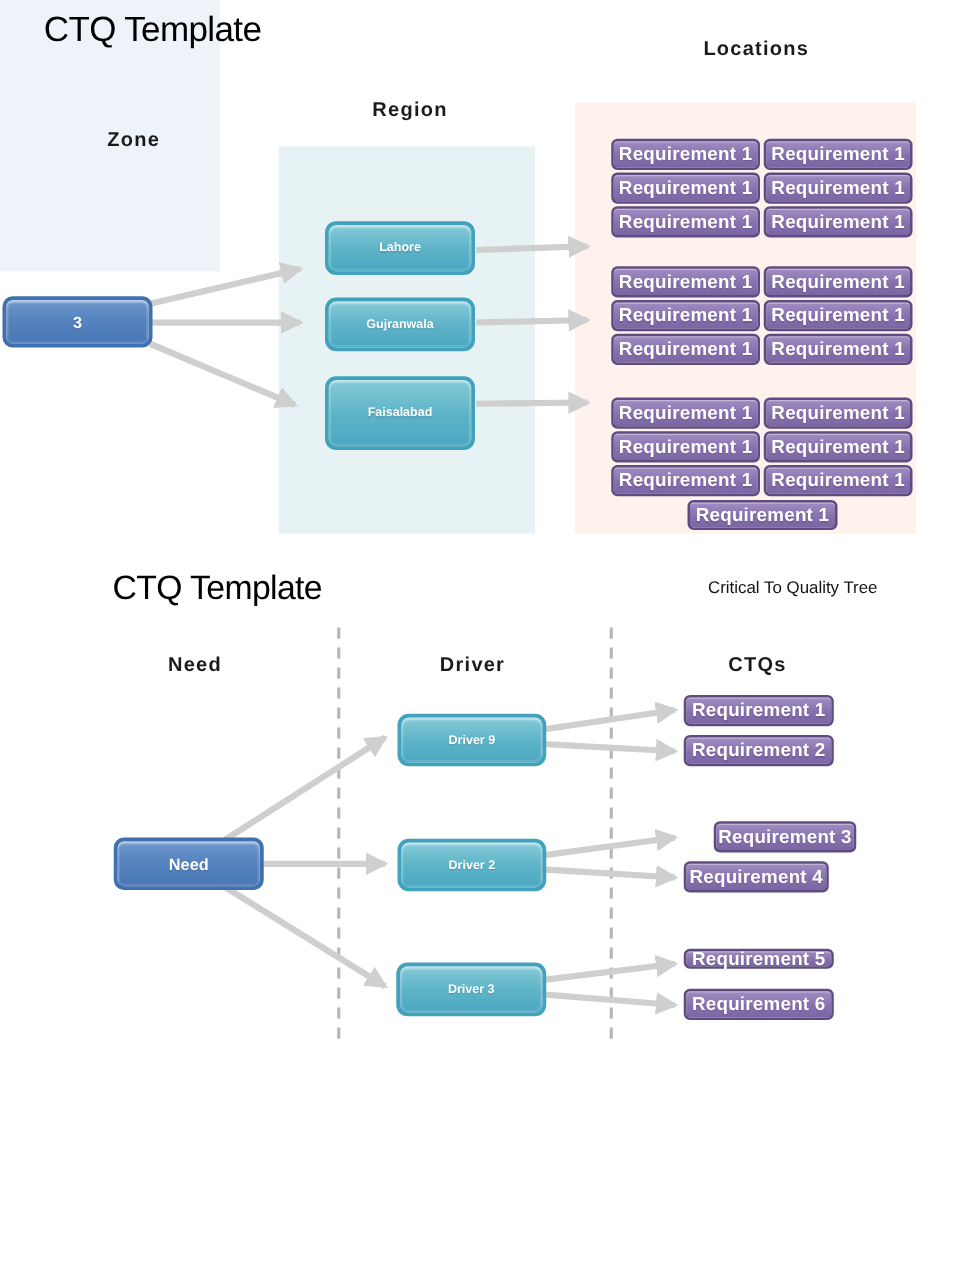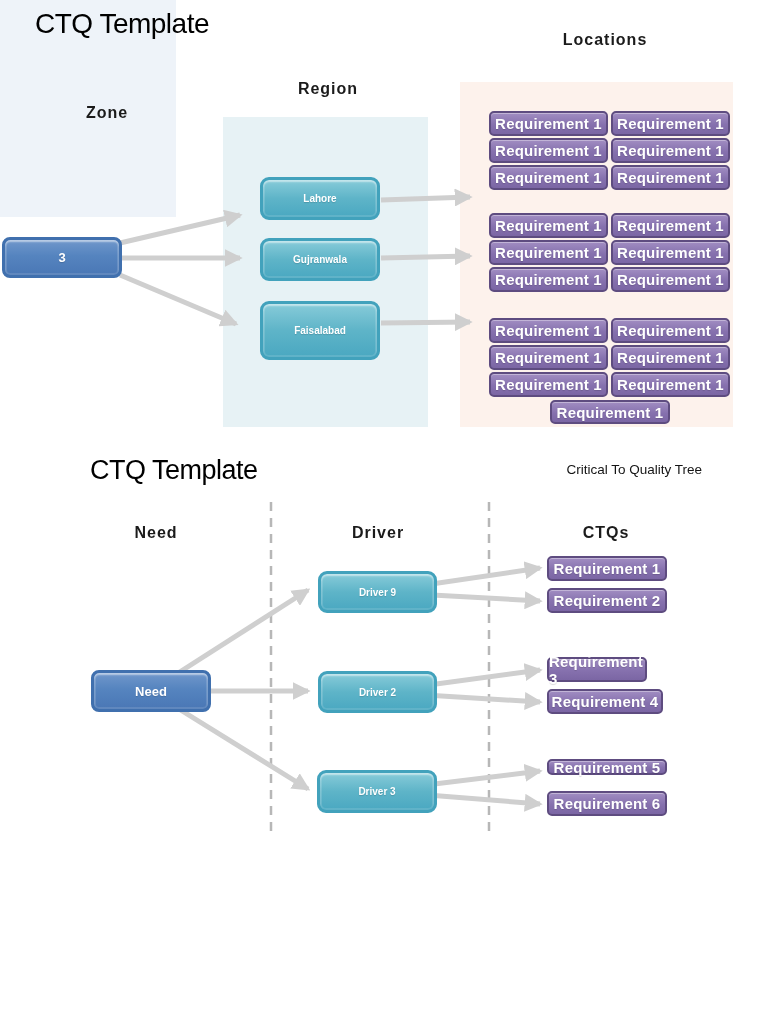--- a/index.html
+++ b/index.html
@@ -114,18 +114,18 @@
   <div class="col-header" style="left:551px; top:524px;">CTQs</div>
 
   <div class="node node-blue" style="left:91px; top:670px; width:120px; height:42px;">Need</div>
 
   <div class="node node-teal" style="left:318px; top:571px; width:119px; height:42px;">Driver 9</div>
   <div class="node node-teal" style="left:318px; top:671px; width:119px; height:42px;">Driver 2</div>
   <div class="node node-teal" style="left:317px; top:770px; width:120px; height:43px;">Driver 3</div>
 
   <div class="node node-purple" style="left:547px; top:556px; width:120px; height:25px;">Requirement 1</div>
   <div class="node node-purple" style="left:547px; top:588px; width:120px; height:25px;">Requirement 2</div>
-  <div class="node node-purple" style="left:547px; top:657px; width:100px; height:25px;">Requirement 3</div>
+  <div class="node node-purple" style="left:571px; top:657px; width:114px; height:25px;">Requirement 3</div>
   <div class="node node-purple" style="left:547px; top:689px; width:116px; height:25px;">Requirement 4</div>
   <div class="node node-purple" style="left:547px; top:759px; width:120px; height:16px;">Requirement 5</div>
   <div class="node node-purple" style="left:547px; top:791px; width:120px; height:25px;">Requirement 6</div>
 
 </div>
 
 </body></html>

